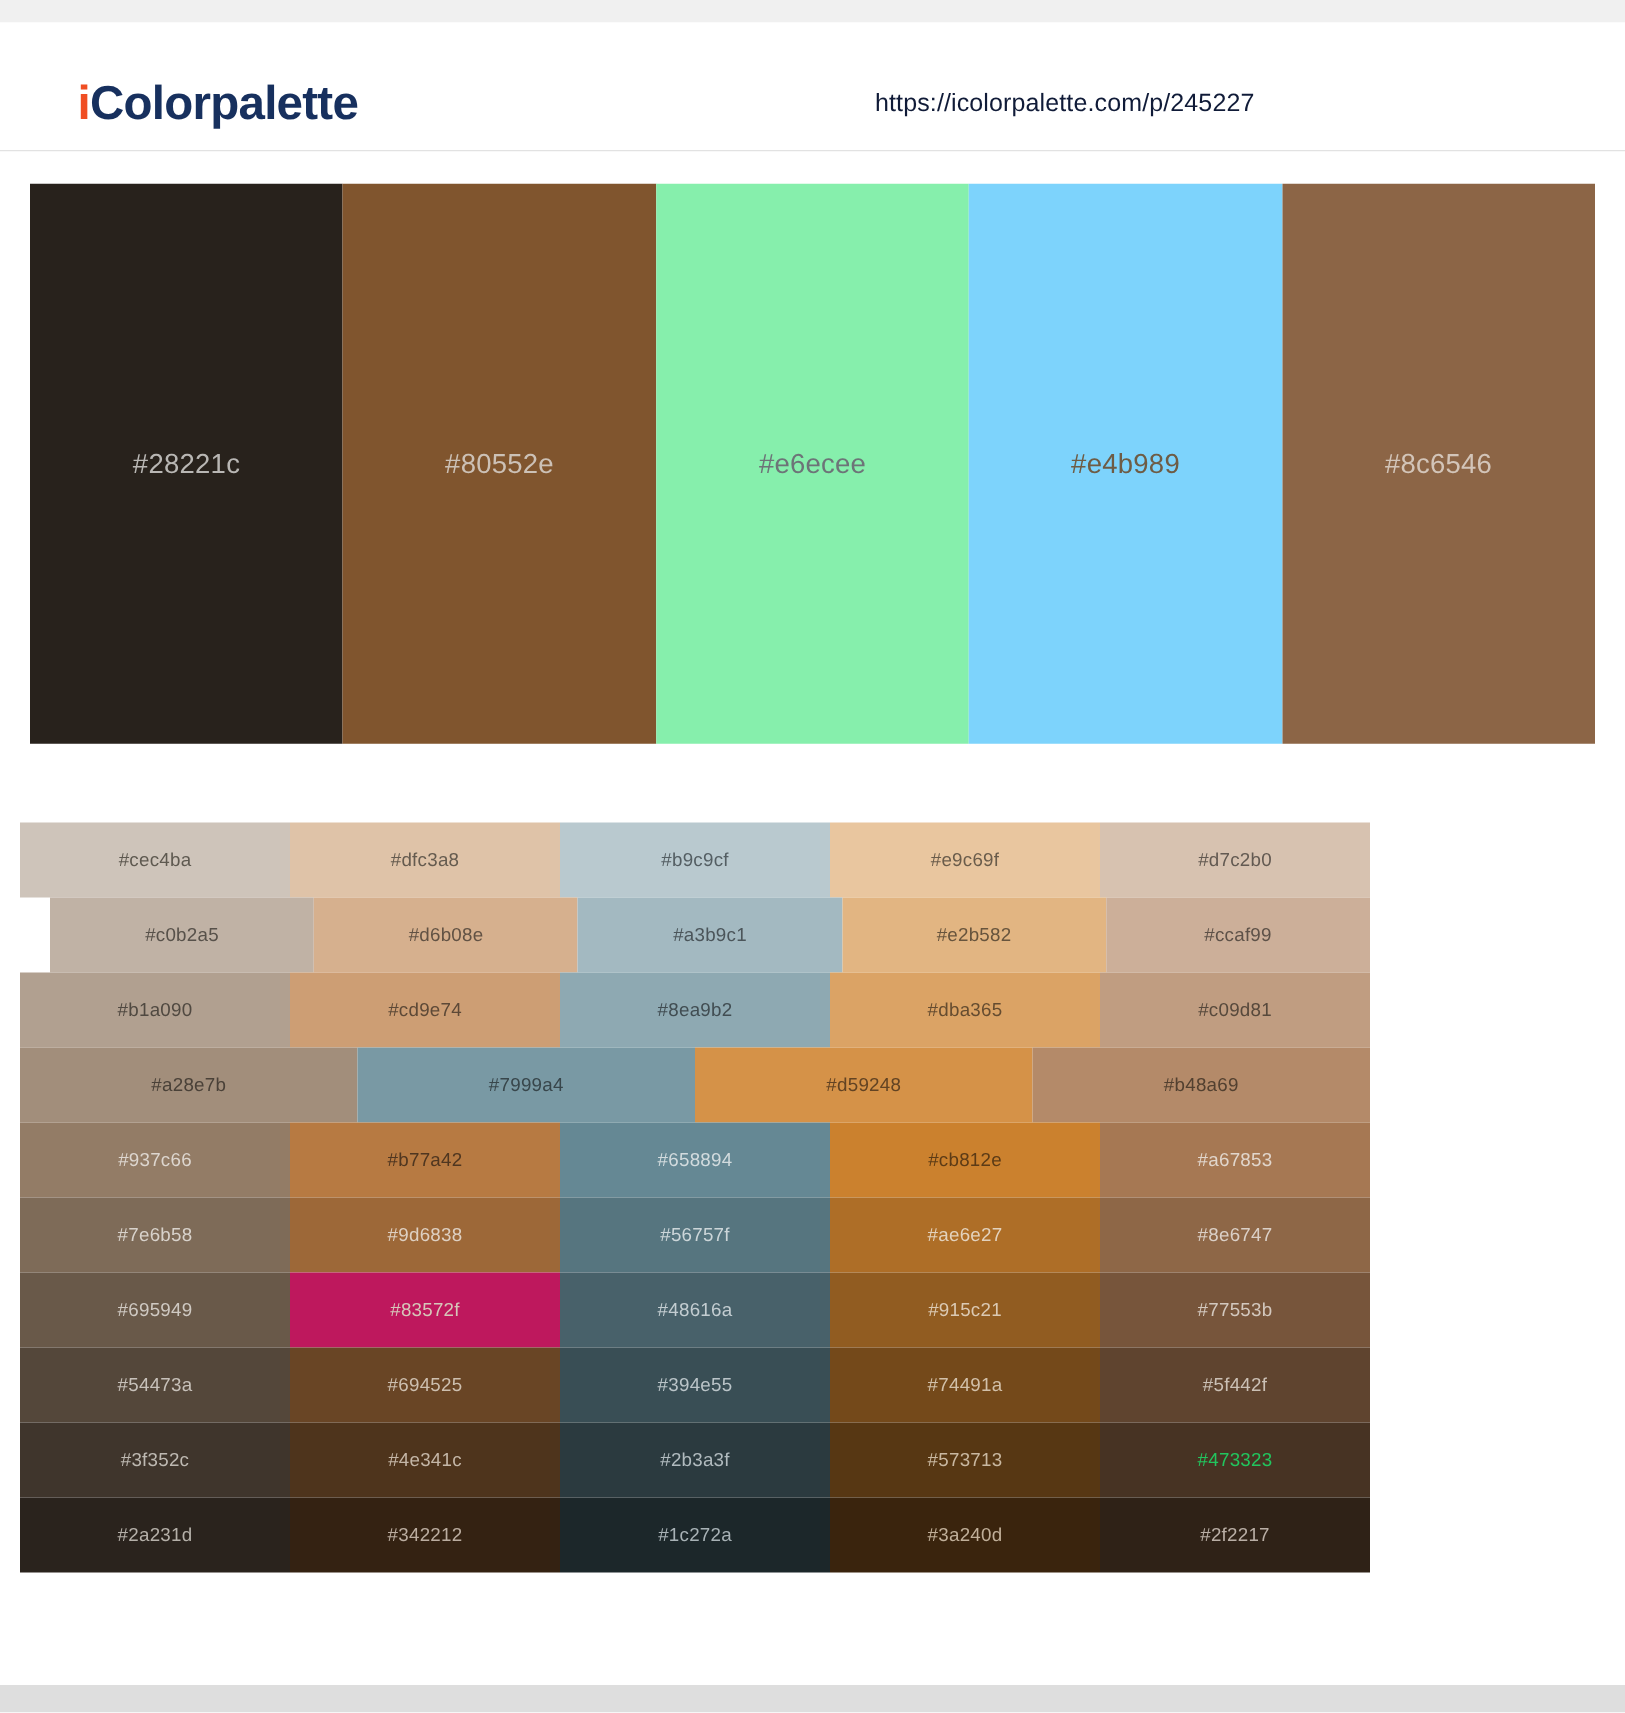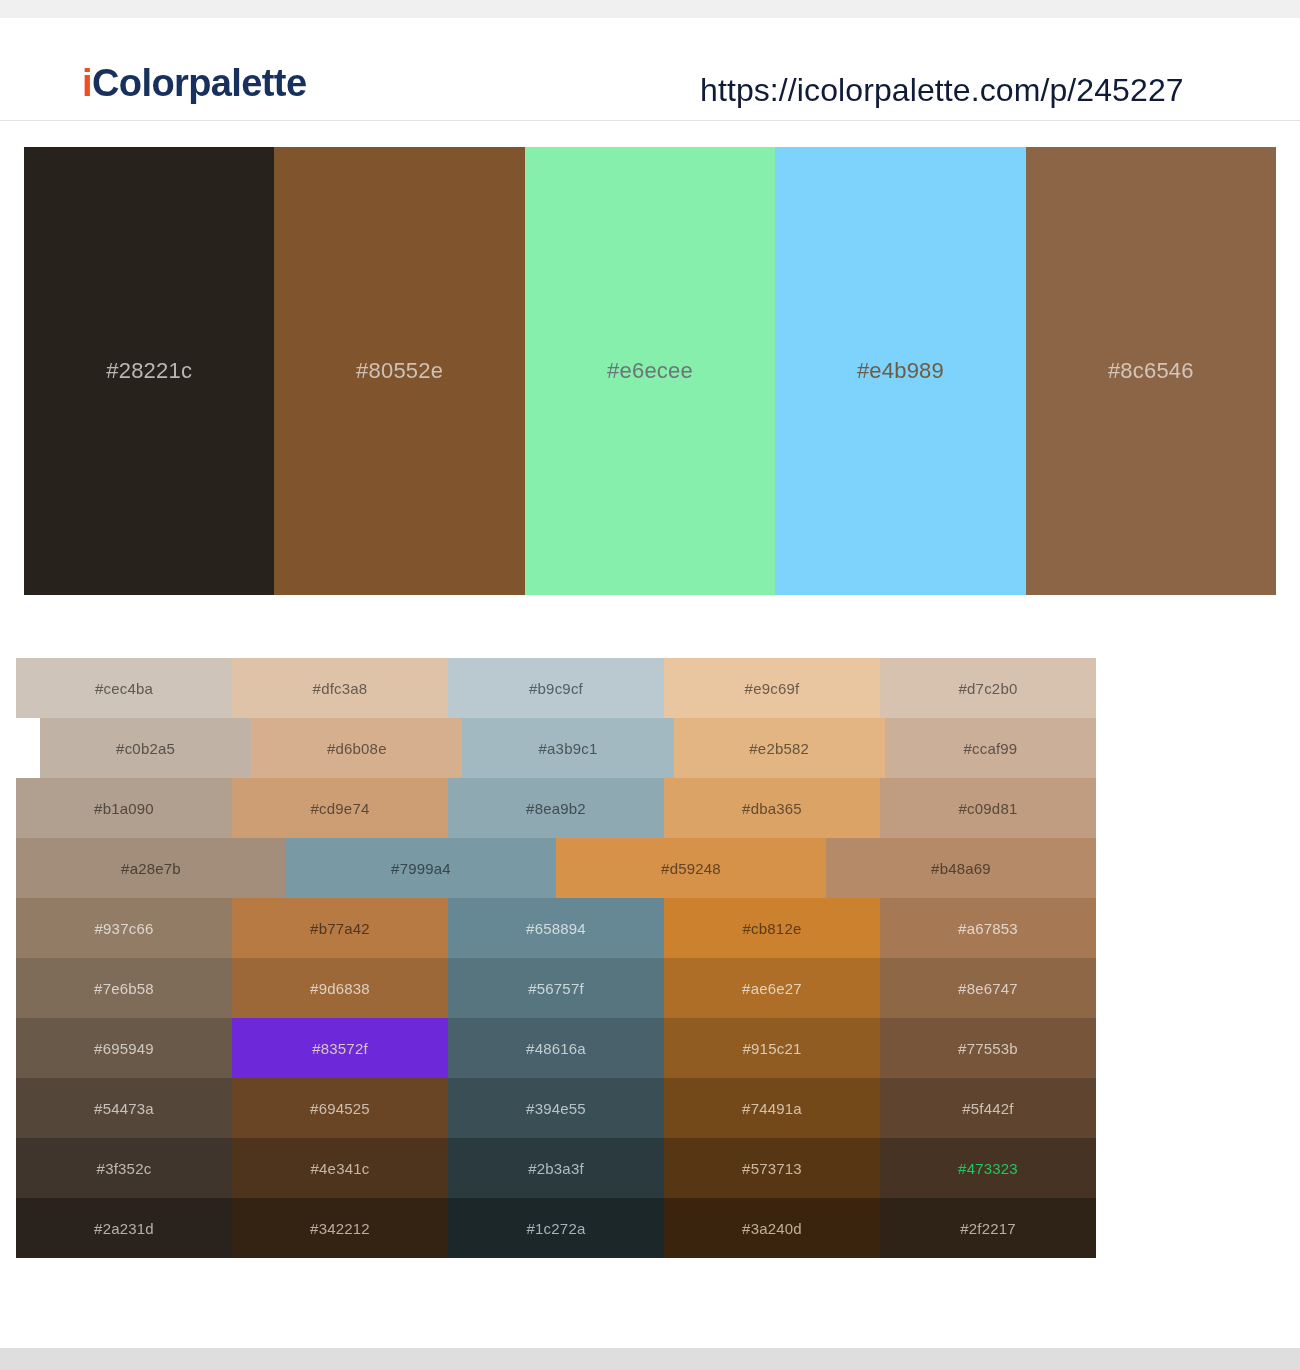--- a/index.html
+++ b/index.html
@@ -24,33 +24,33 @@
 
   
   .header {
     position:absolute; left:0; top:18px;
     width:1300px; height:103px;
     background:#ffffff;
     border-bottom:1px solid #e2e2e2;
     display:flex; align-items:center;
   }
   .logo {
-    position:absolute; left:82px; top:46px;
+    position:absolute; left:62px; top:46px;
     font-size:38px;
     font-weight:bold;
     letter-spacing:-0.6px;
     line-height:1;
     white-space:nowrap;
   }
   .logo .logo-i { color:#f04e23; }
   .logo .logo-rest { color:#17305e; }
 
   .url {
     position:absolute; left:700px; top:54px;
-    font-size:32px;
+    font-size:20px;
     color:#101b38;
     white-space:nowrap;
     letter-spacing:0.1px;
   }
 
   
   .main-palette {
     position:absolute;
     left:24px; top:147px;
     width:1252px; height:448px;
@@ -218,21 +218,21 @@
           <span style="color: rgb(227, 210, 189);">#ae6e27</span>
         </div>
         <div class="shade-cell" style="background: rgb(142, 103, 71);">
           <span style="color: rgb(219, 208, 199);">#8e6747</span>
         </div>
       </div>
       <div class="shade-row">
         <div class="shade-cell" style="background: rgb(105, 89, 73);">
           <span style="color: rgb(207, 201, 194);">#695949</span>
         </div>
-        <div class="shade-cell" style="background: #6d28d9;">
+        <div class="shade-cell" style="background: #be185d;">
           <span style="color: rgb(214, 199, 185);">#83572f</span>
         </div>
         <div class="shade-cell" style="background: rgb(72, 97, 106);">
           <span style="color: rgb(195, 205, 209);">#48616a</span>
         </div>
         <div class="shade-cell" style="background: rgb(145, 92, 33);">
           <span style="color: rgb(219, 201, 179);">#915c21</span>
         </div>
         <div class="shade-cell" style="background: rgb(119, 85, 59);">
           <span style="color: rgb(211, 200, 190);">#77553b</span>

